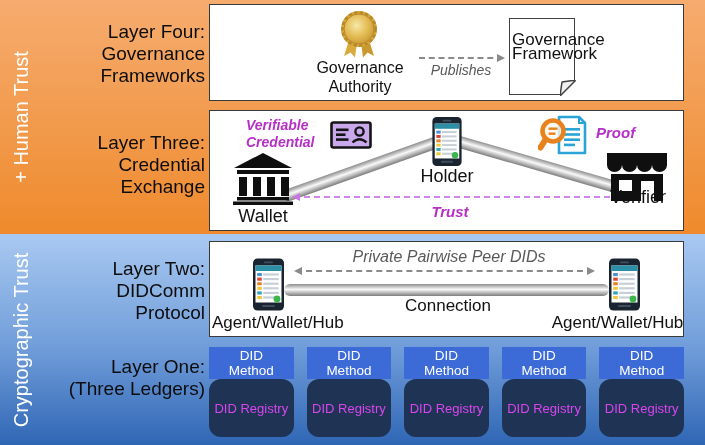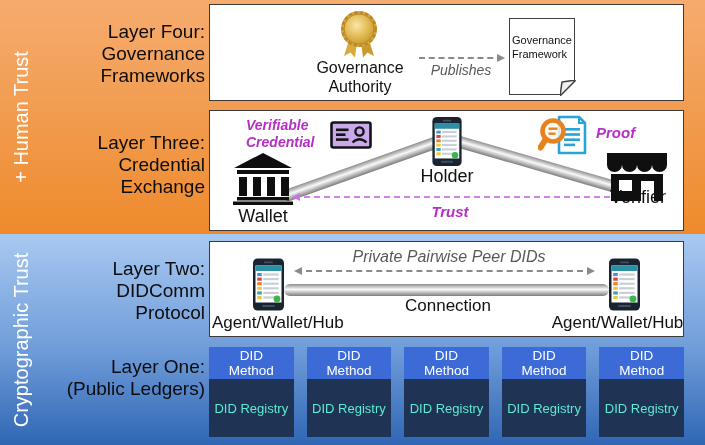--- a/index.html
+++ b/index.html
@@ -27,29 +27,29 @@
         background:linear-gradient(to bottom,#8d8d8d 0%,#f9f9f9 45%,#7d7d7d 100%);}
   .dash{position:absolute;height:0;border-top:2px dashed #8a8a8a;}
   .dash-purple{position:absolute;height:0;border-top:2px dashed #D183E8;}
   .arr-r::after{content:"";position:absolute;right:-2px;top:-5px;width:0;height:0;
         border-left:8px solid #8a8a8a;border-top:4px solid transparent;border-bottom:4px solid transparent;}
   .arr-l::before{content:"";position:absolute;left:-2px;top:-5px;width:0;height:0;
         border-right:8px solid #8a8a8a;border-top:4px solid transparent;border-bottom:4px solid transparent;}
   .arr-lp::before{content:"";position:absolute;left:-2px;top:-5px;width:0;height:0;
         border-right:8px solid #CD74E4;border-top:4px solid transparent;border-bottom:4px solid transparent;}
   .doc{position:absolute;background:#fff;border:1.5px solid #404040;box-sizing:border-box;}
-  .doc-text{padding:14px 2px 0 2px;font-size:11px;line-height:14px;text-align:left;color:#111;}
+  .doc-text{padding:14px 2px 0 2px;font-size:17px;line-height:14px;text-align:right;color:#111;}
   .fold{position:absolute;right:-1.5px;bottom:-1.5px;}
   .l1row{position:absolute;left:209px;top:347px;width:475px;height:90px;display:flex;gap:13px;}
   .did-box{flex:1;display:flex;flex-direction:column;}
   .did-method{height:32px;background:#3C6BD8;color:#fff;font-size:13.5px;line-height:1.12;
         display:flex;align-items:center;justify-content:center;text-align:center;
         padding:11px 13px;box-sizing:border-box;}
-  .did-registry{flex:1;background:#1F3355;color:#5eead4;font-size:13px;display:flex;
-        align-items:center;justify-content:center;white-space:nowrap;}
+  .did-registry{flex:1;background:#1F3355;color:#d946ef;font-size:13px;display:flex;
+        align-items:center;justify-content:center;white-space:nowrap;border-radius:12px;}
 </style>
 </head>
 <body>
 
 <div class="stage">
   <div class="bg-orange"></div>
   <div class="bg-blue"></div>
 
   <div class="side" style="left:21px;top:117px;">+ Human Trust</div>
   <div class="side" style="left:21px;top:340px;">Cryptographic Trust</div>
@@ -64,21 +64,21 @@
     <div>Credential</div>
     <div>Exchange</div>
   </div>
   <div class="ll" style="top:258px;">
     <div>Layer Two:</div>
     <div>DIDComm</div>
     <div>Protocol</div>
   </div>
   <div class="ll" style="top:356px;">
     <div>Layer One:</div>
-    <div>(Public Ledgers)</div>
+    <div>(Three Ledgers)</div>
   </div>
 
   <div class="wbox" id="box4">
     <svg class="abs" style="left:126px;top:5px;" width="46" height="48" viewBox="0 0 46 48">
       <defs>
         <radialGradient id="gmed" cx="42%" cy="38%" r="68%">
           <stop offset="0%" stop-color="#F7E7A8"></stop>
           <stop offset="55%" stop-color="#E3BC55"></stop>
           <stop offset="100%" stop-color="#C8982F"></stop>
         </radialGradient>

